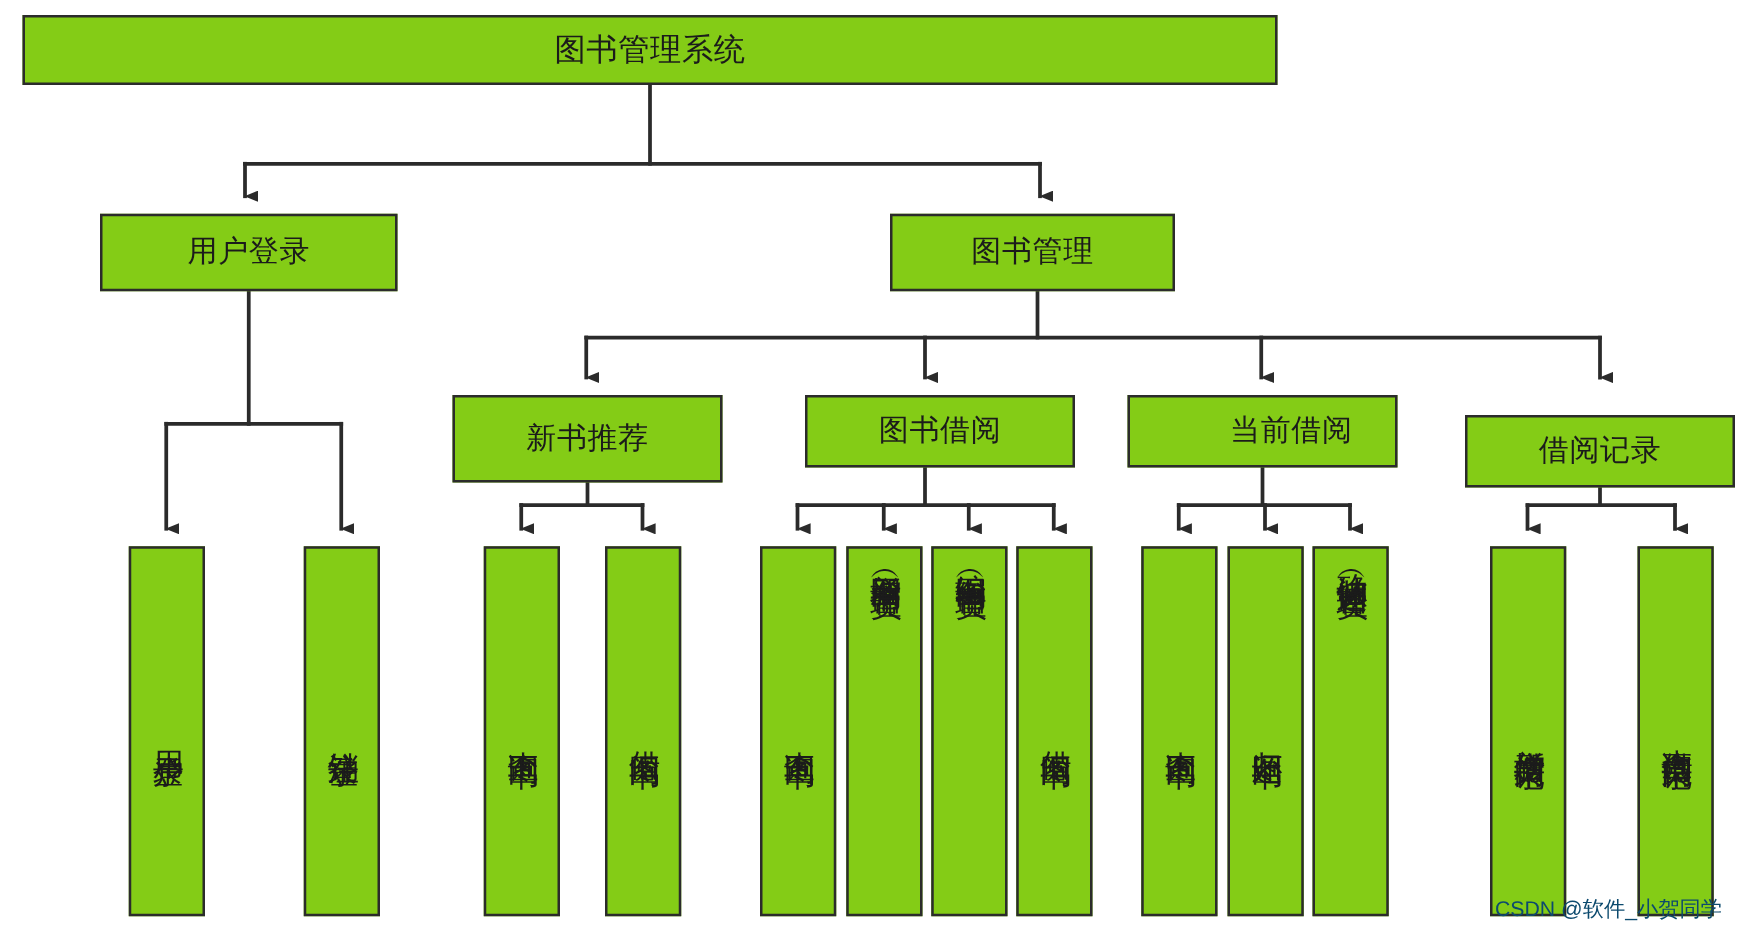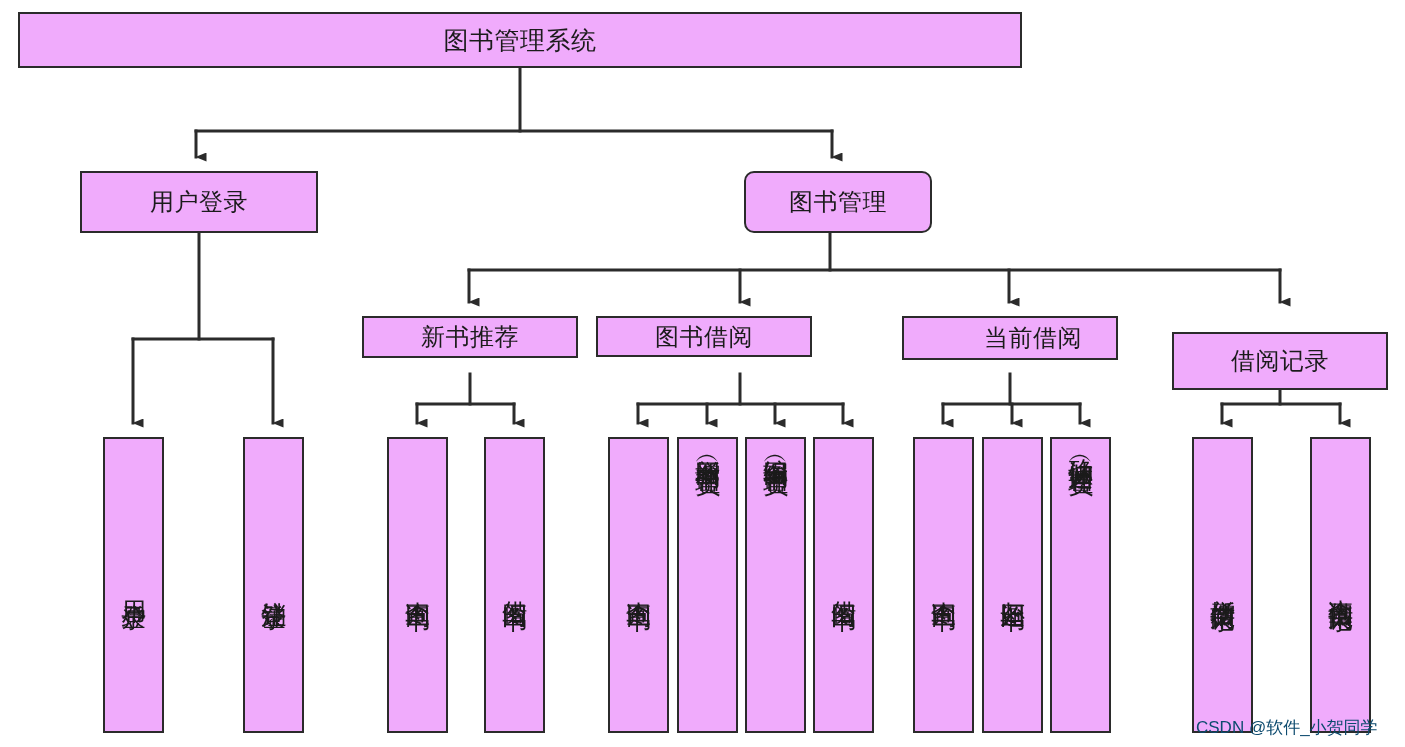--- a/index.html
+++ b/index.html
@@ -23,21 +23,21 @@
     position: absolute;
     left: 0;
     top: 0;
     width: 1405px;
     height: 747px;
     pointer-events: none;
   }
   .node {
     position: absolute;
     box-sizing: border-box;
-    background: #f0abfc;
+    background: #84cc16;
     border: 2px solid #2b2b2b;
     display: flex;
     align-items: center;
     justify-content: center;
     overflow: hidden;
   }
   .node-label {
     color: #1b1b1b;
     text-align: center;
     line-height: 1.05;
@@ -135,31 +135,31 @@
     </g>
   </svg>
 
   <div class="node root" style="left:18px; top:12px; width:1004px; height:56px;">
     <span class="node-label">图书管理系统</span>
   </div>
 
   <div class="node level1" style="left:80px; top:171px; width:238px; height:62px;">
     <span class="node-label">用户登录</span>
   </div>
-  <div class="node level1" style="left:744px; top:171px; width:188px; height:62px;border-radius:10px;">
+  <div class="node level1" style="left:712px; top:171px; width:228px; height:62px;">
     <span class="node-label">图书管理</span>
   </div>
 
-  <div class="node level2" style="left:362px; top:316px; width:216px; height:42px;">
+  <div class="node level2" style="left:362px; top:316px; width:216px; height:70px;">
     <span class="node-label">新书推荐</span>
   </div>
-  <div class="node level2" style="left:596px; top:316px; width:216px; height:41px;">
+  <div class="node level2" style="left:644px; top:316px; width:216px; height:58px;">
     <span class="node-label">图书借阅</span>
   </div>
-  <div class="node level2" style="left:902px; top:316px; width:216px; height:44px;padding-left:46px;">
+  <div class="node level2" style="left:902px; top:316px; width:216px; height:58px;padding-left:46px;">
     <span class="node-label">当前借阅</span>
   </div>
   <div class="node level2" style="left:1172px; top:316px; width:216px; height:58px;margin-top:16px;">
     <span class="node-label">借阅记录</span>
   </div>
 
   <div class="node leaf centered" style="left:103px; top:437px; width:61px; height:296px;">
     <span class="node-label">用户登录</span>
   </div>
   <div class="node leaf centered" style="left:243px; top:437px; width:61px; height:296px;">

